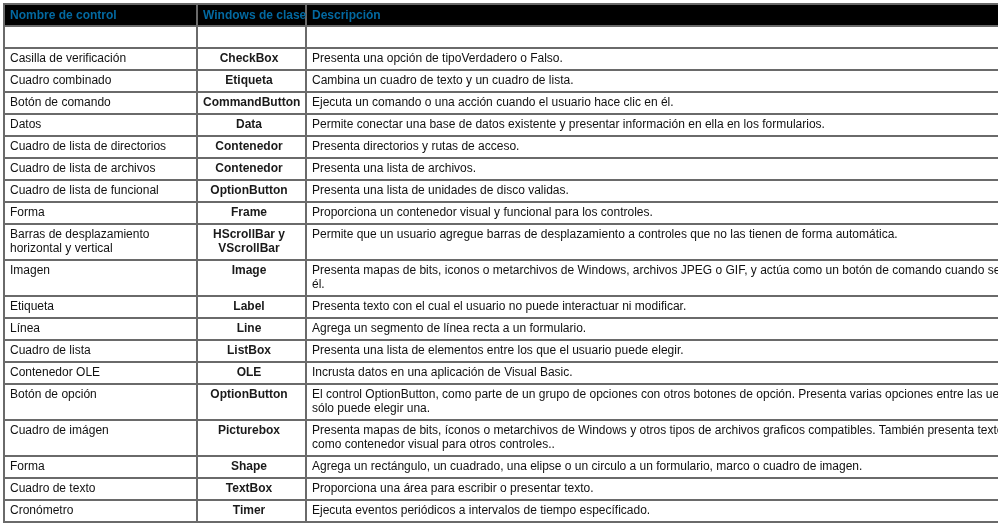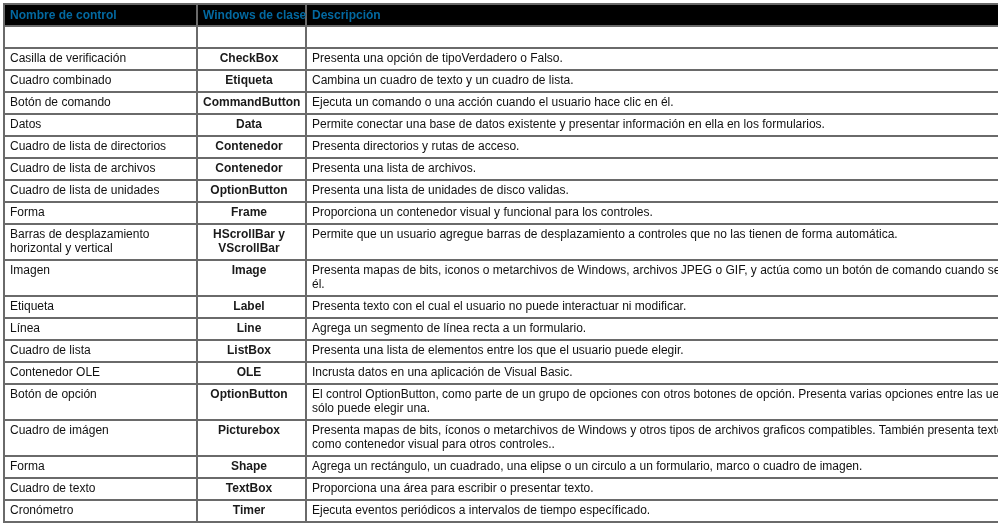--- a/index.html
+++ b/index.html
@@ -102,21 +102,21 @@
         <td>Cuadro de lista de directorios</td>
         <td class="cls">Contenedor</td>
         <td class="desc">Presenta directorios y rutas de acceso.</td>
       </tr>
       <tr>
         <td>Cuadro de lista de archivos</td>
         <td class="cls">Contenedor</td>
         <td class="desc">Presenta una lista de archivos.</td>
       </tr>
       <tr>
-        <td>Cuadro de lista de unidades</td>
+        <td>Cuadro de lista de funcional</td>
         <td class="cls">OptionButton</td>
         <td class="desc">Presenta una lista de unidades de disco validas.</td>
       </tr>
       <tr>
         <td>Forma</td>
         <td class="cls">Frame</td>
         <td class="desc">Proporciona un contenedor visual y funcional para los controles.</td>
       </tr>
       <tr class="tall">
         <td>Barras de desplazamiento horizontal y vertical</td>

